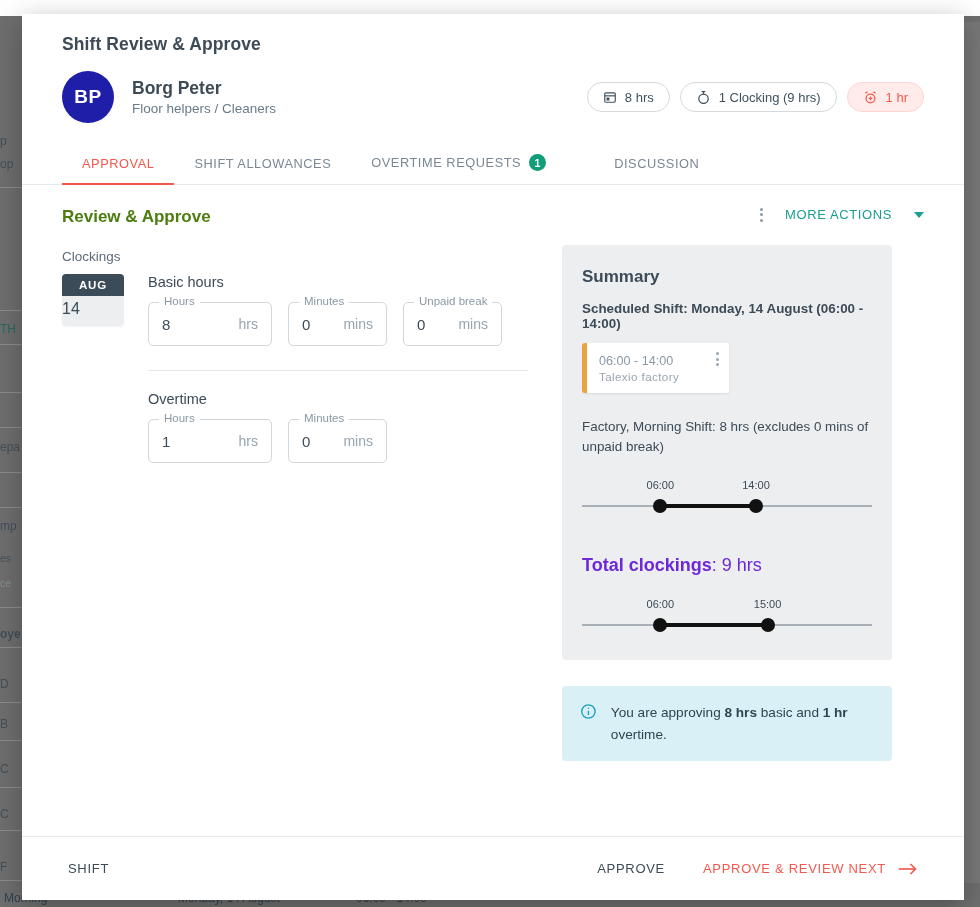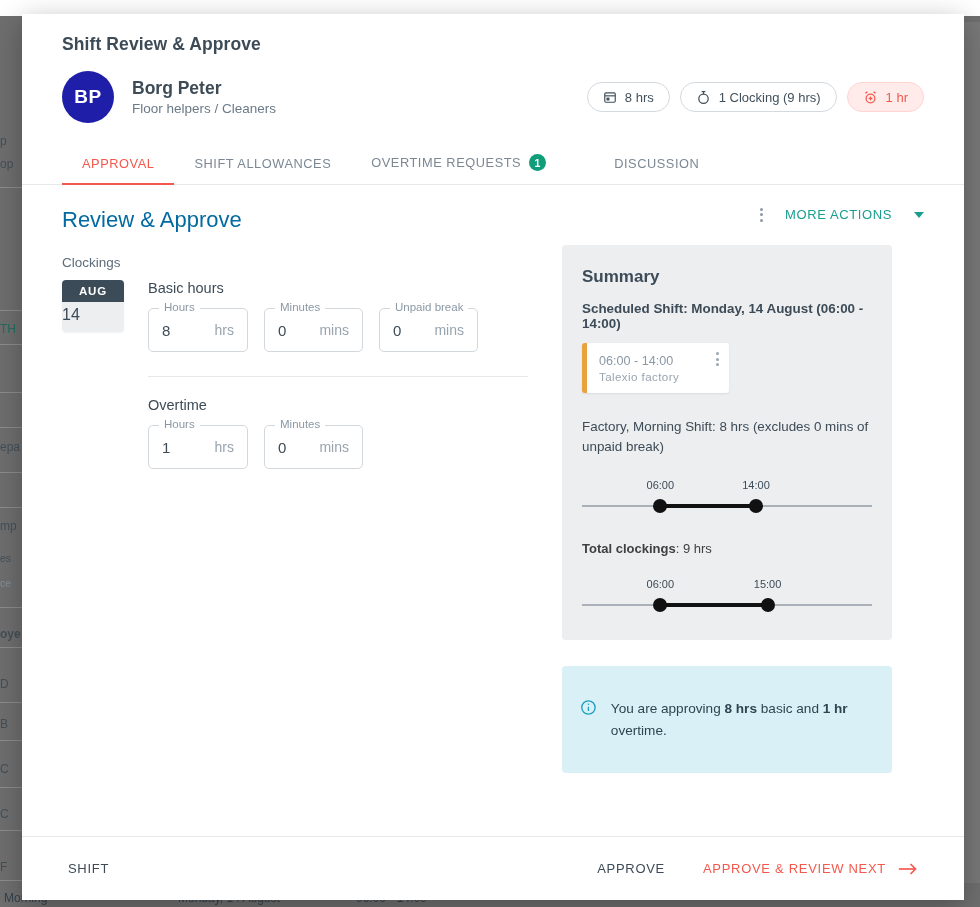--- a/index.html
+++ b/index.html
@@ -144,21 +144,21 @@
     gap: 0;
     position: relative;
   }
   .col-left { width: 500px; flex: 0 0 500px; }
   .col-right { flex: 1 1 auto; padding-top: 38px; }
 
   .sec-head {
     display: flex; align-items: center;
     margin-bottom: 22px;
   }
-  .sec-title { font-size: 22px; font-weight: normal; color: #0369a1; }
+  .sec-title { font-size: 17px; font-weight: bold; color: #4d7c0f; }
   .more-actions {
     position: absolute; right: 40px; top: 22px;
     display: flex; align-items: center; gap: 22px;
     color: #1a9e8f; font-size: 13px; letter-spacing: .6px;
     cursor: pointer;
   }
   .kebab {
     display: inline-flex; flex-direction: column; gap: 2.5px; align-items: center;
   }
   .kebab i { width: 3px; height: 3px; border-radius: 50%; background: #8b98a4; display: block; }
@@ -186,21 +186,21 @@
     font-size: 16px; text-align: left; padding: 4px 0 8px 0;
   }
 
   .fields-col { margin-left: 24px; flex: 1 1 auto; }
   .field-group-title {
     font-size: 14.5px; color: #3d4b57; margin-bottom: 12px; font-weight: normal;
   }
   .inputs { display: flex; gap: 16px; }
   .tf {
     position: relative;
-    width: 100px; height: 44px;
+    width: 124px; height: 44px;
     border: 1px solid #d2d7dc; border-radius: 5px;
     display: flex; align-items: center; justify-content: space-between;
     padding: 0 13px;
     background: #fff;
   }
   .tf.wide { width: 99px; }
   .tf .legend {
     position: absolute; top: -8px; left: 10px;
     background: #fff; padding: 0 5px;
     font-size: 11.5px; color: #8b98a4;
@@ -258,27 +258,27 @@
   }
   .slider .knob {
     position: absolute; top: 20px; width: 14px; height: 14px;
     border-radius: 50%; background: #111; margin-left: -7px;
   }
   .slider .tick-lbl {
     position: absolute; top: 0; font-size: 11px; color: #3d4b57;
     transform: translateX(-50%); white-space: nowrap;
   }
 
-  .total-line { margin-top: 26px; font-size: 13px; color: #404040; }
+  .total-line { margin-top: 40px; font-size: 18px; color: #6d28d9; }
   .total-line b { font-weight: bold; }
 
   .info-banner {
     margin-top: 26px; width: 330px;
     background: #d9f0f7; border-radius: 4px;
-    padding: 32px 18px;
+    padding: 16px 18px;
     display: flex; gap: 14px; align-items: flex-start;
   }
   .info-banner .txt { font-size: 13.6px; color: #2f4550; line-height: 1.55; }
   .info-banner .txt b { font-weight: bold; }
 
   
   .footer {
     border-top: 1px solid #e6e9ec;
     height: 64px; flex: 0 0 64px;
     display: flex; align-items: center;

